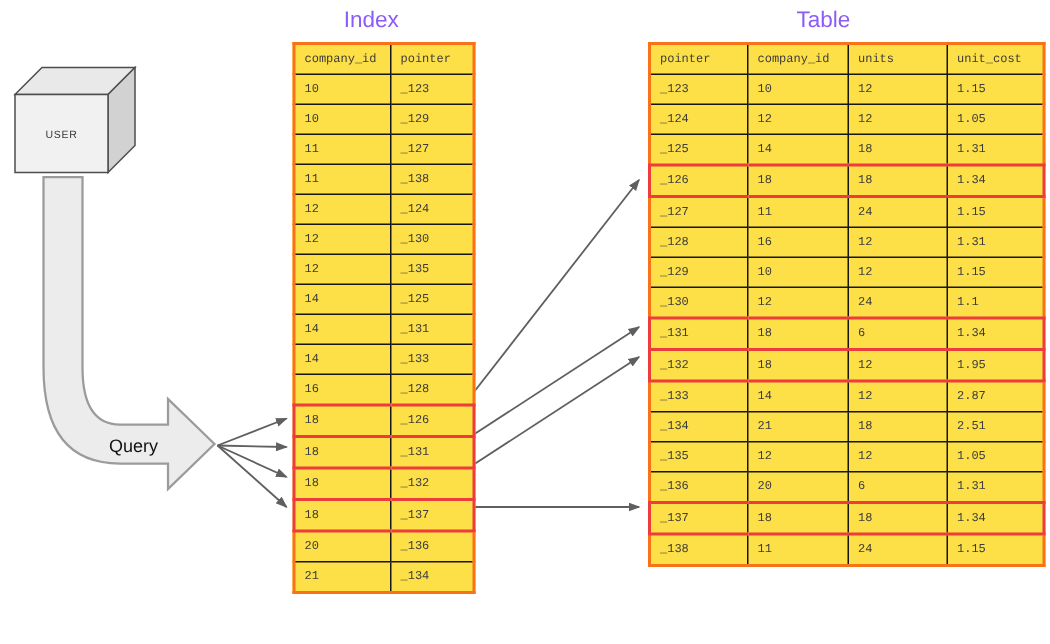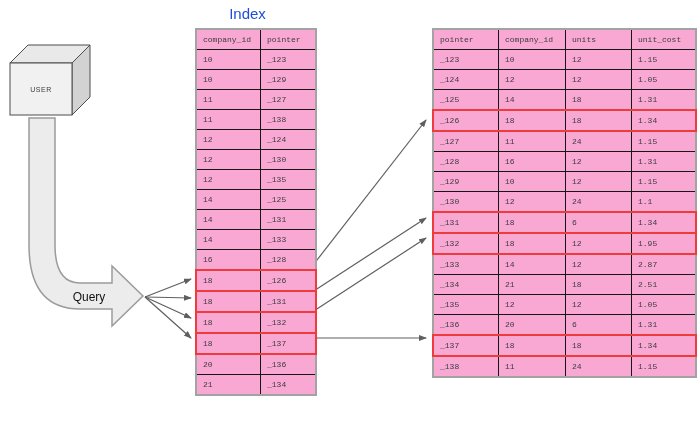--- a/index.html
+++ b/index.html
@@ -1,24 +1,24 @@
 <!DOCTYPE html>
 <html style="--hl: #ee3b3b;"><head>
 <meta charset="utf-8">
 <style>
   html,body{margin:0;padding:0;background:#fff;}
   .stage{position:relative;width:700px;height:429px;background:#ffffff;overflow:hidden;
          font-family:"Liberation Sans",sans-serif;}
   .stage svg{position:absolute;left:0;top:0;}
-  .tbl-title{position:absolute;top:5px;font-size:15px;color:#1d4ed8;text-align:center;
+  .tbl-title{position:absolute;top:5px;font-size:15px;color:#8b5cf6;text-align:center;
              font-family:"Liberation Sans",sans-serif;}
   #index-title{left:195px;width:105px;}
   #table-title{left:432px;width:234px;}
-  table.grid{position:absolute;border-collapse:collapse;table-layout:fixed;background:#f9a8d4;
-             border:2px solid #a3a3a3;}
+  table.grid{position:absolute;border-collapse:collapse;table-layout:fixed;background:#fde047;
+             border:2px solid #f97316;}
   #index-table{left:195px;top:28px;width:105px;}
   #data-table{left:432px;top:28px;width:234px;}
   .grid th,.grid td{border:1px solid #161616;font-family:"Liberation Mono","DejaVu Sans Mono",monospace;
              font-size:8px;font-weight:400;color:#3c3c3c;text-align:left;
              padding:0 0 0 6px;height:19px;line-height:19px;overflow:hidden;white-space:nowrap;}
   #index-table th:nth-child(1){width:57px}
   #index-table th:nth-child(2){width:48px}
   #data-table th:nth-child(1){width:58px}
   #data-table th:nth-child(2){width:60px}
   #data-table th:nth-child(3){width:59px}
@@ -60,20 +60,21 @@
 
     <g stroke="#5f5f5f" stroke-width="1.2">
       <line x1="303" y1="278" x2="426" y2="120" marker-end="url(#ah)"></line>
       <line x1="303" y1="298" x2="426" y2="218" marker-end="url(#ah)"></line>
       <line x1="303" y1="318" x2="426" y2="238" marker-end="url(#ah)"></line>
       <line x1="303" y1="338" x2="426" y2="338" marker-end="url(#ah)"></line>
     </g>
   </svg>
 
   <div class="tbl-title" id="index-title">Index</div>
+  <div class="tbl-title" id="table-title">Table</div>
 
   <table class="grid" id="index-table" data-table="index_table">
       <thead>
         <tr>
           <th>company_id</th>
           <th>pointer</th>
         </tr>
       </thead>
       <tbody>
         <tr>

